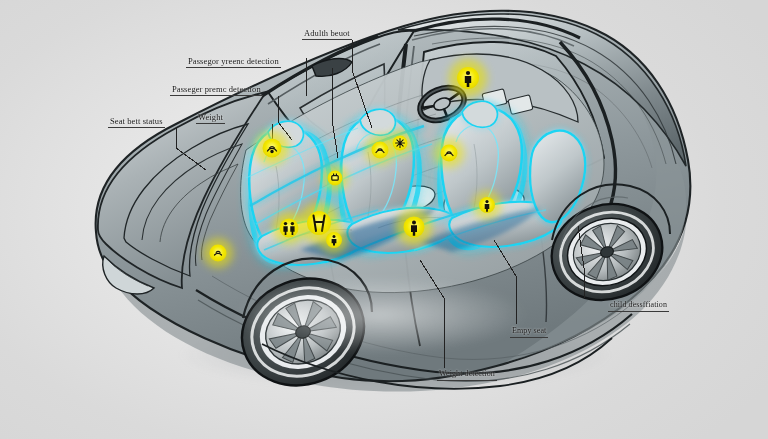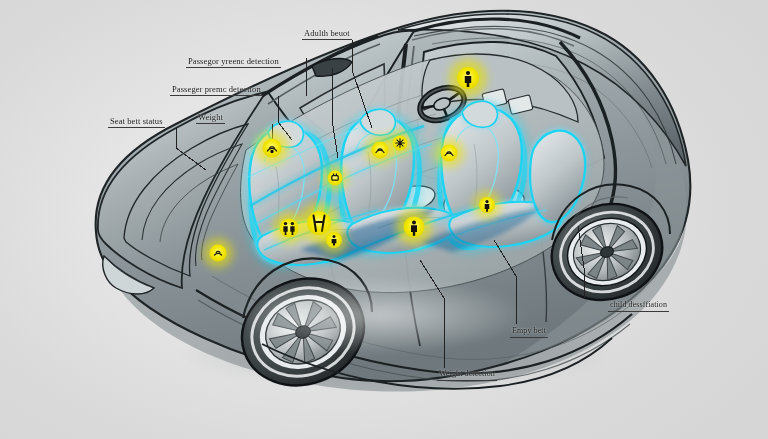--- a/index.html
+++ b/index.html
@@ -495,16 +495,16 @@
       </g>
     </g>
   </svg>
 
   <div class="label lbl-seatbelt">Seat bett status</div>
   <div class="label lbl-adult-left">Weight</div>
   <div class="label lbl-pass1">Passeger premc detection</div>
   <div class="label lbl-pass2">Passegor yreenc detection</div>
   <div class="label lbl-adult-top">Adulth beuot</div>
   <div class="label lbl-weight sm">Weight detection</div>
-  <div class="label lbl-empty sm">Empy bett</div>
+  <div class="label lbl-empty sm">Empy seat</div>
   <div class="label lbl-child sm">child dessffiation</div>
 
 </div>
 
 </body></html>

